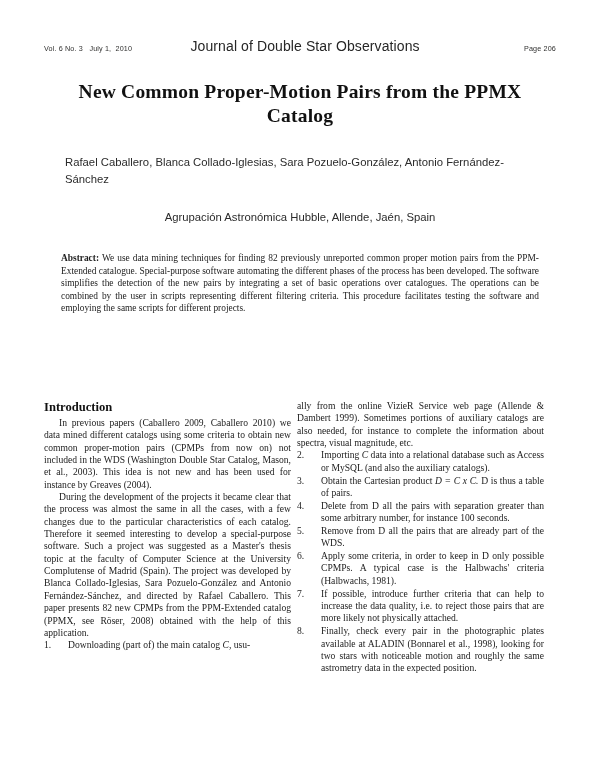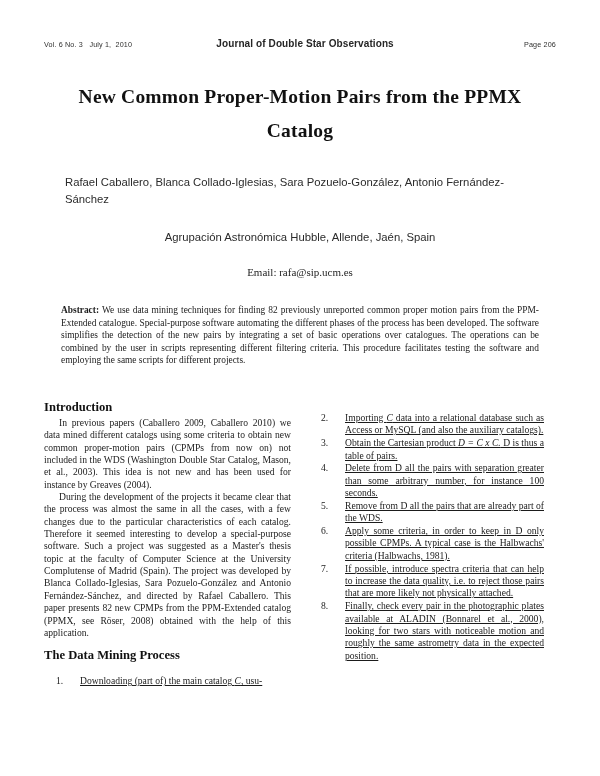--- a/index.html
+++ b/index.html
@@ -31,37 +31,36 @@
     justify-content: space-between;
     font-family: "Liberation Sans", sans-serif;
     font-size: 7.2px;
     letter-spacing: 0.15px;
     color: #30302f;
     height: 12px;
     text-align: right;
   }
   .running-head .rh-left  { white-space: pre; }
   .running-head .rh-center{
-    font-size: 10px;
+    font-size: 14px;
     letter-spacing: 0.1px;
     color: #262626;
     transform: translateX(-6px);
-    font-weight: bold;
   }
   .running-head .rh-right { white-space: pre; padding-left: 34px; }
 
   
   .title {
     margin: 30px auto 0 auto;
     width: 460px;
     text-align: center;
     font-family: "Liberation Serif", serif;
     font-weight: bold;
     font-size: 19.5px;
-    line-height: 34px;
+    line-height: 24px;
     letter-spacing: 0.2px;
     color: #111111;
   }
 
   
   .authors {
     margin: 26px auto 0 auto;
     width: 470px;
     font-family: "Liberation Sans", sans-serif;
     font-size: 11.3px;
@@ -105,21 +104,21 @@
     font-weight: bold;
   }
 
   
   .columns {
     position: absolute;
     left: 44px;
     top: 400px;
     width: 512px;
     display: flex;
-    gap: 18px;
+    gap: 6px;
   }
   .col {
     width: 247px;
     font-family: "Liberation Serif", serif;
     font-size: 9.6px;
     line-height: 12.35px;
     text-align: justify;
     color: #1b1b1b;
   }
   h2.section-heading {
@@ -134,25 +133,24 @@
   .col h2.spaced { margin-top: 9px; }
   p.body-par {
     margin: 0;
     text-indent: 15px;
     text-align: justify;
   }
   p.body-par.noindent { text-indent: 0; }
 
   
   ol.steps {
-    margin: 12px;
+    margin: 0;
     padding: 0;
     list-style: none;
     counter-reset: stepctr;
-    text-decoration: underline;
   }
   ol.steps > li {
     position: relative;
     padding-left: 24px;
     margin: 0 0 0.5px 0;
     text-align: justify;
   }
   ol.steps > li::before {
     counter-increment: stepctr;
     content: counter(stepctr) ".";
@@ -178,46 +176,45 @@
     <span class="rh-center">Journal of Double Star Observations</span>
     <span class="rh-right">Page 206</span>
   </div>
 
   <h1 class="title">New Common Proper-Motion Pairs from the PPMX Catalog</h1>
 
   <div class="authors">Rafael Caballero, Blanca Collado-Iglesias, Sara Pozuelo-González, Antonio Fernández-Sánchez</div>
 
   <div class="affiliation">Agrupación Astronómica Hubble, Allende, Jaén, Spain</div>
 
-  <div class="email">Email: rafa@sip.ucm.es</div>
 
   <div class="abstract">
     <span class="abs-label">Abstract:</span>
     <span>We use data mining techniques for finding 82 previously unreported common proper motion pairs from the PPM-Extended catalogue. Special-purpose software automating the different phases of the process has been developed. The software simplifies the detection of the new pairs by integrating a set of basic operations over catalogues. The operations can be combined by the user in scripts representing different filtering criteria. This procedure facilitates testing the software and employing the same scripts for different projects.</span>
   </div>
 
   <div class="columns">
 
     <div class="col">
       <h2 class="section-heading">Introduction</h2>
       <p class="body-par">In previous papers (Caballero 2009, Caballero 2010) we data mined different catalogs using some criteria to obtain new common proper-motion pairs (CPMPs from now on) not included in the WDS (Washington Double Star Catalog, Mason, et al., 2003). This idea is not new and has been used for instance by Greaves (2004).</p>
       <p class="body-par">During the development of the projects it became clear that the process was almost the same in all the cases, with a few changes due to the particular characteristics of each catalog. Therefore it seemed interesting to develop a special-purpose software. Such a project was suggested as a Master's thesis topic at the faculty of Computer Science at the University Complutense of Madrid (Spain). The project was developed by Blanca Collado-Iglesias, Sara Pozuelo-González and Antonio Fernández-Sánchez, and directed by Rafael Caballero. This paper presents 82 new CPMPs from the PPM-Extended catalog (PPMX, see Röser, 2008) obtained with the help of this application.</p>
-      <h2 class="section-heading spaced">The Data Mining Process</h2>
       <ol class="steps">
         <li><span>Downloading (part of) the main catalog </span><span class="mathvar">C</span><span>, usu-</span></li>
       </ol>
     </div>
 
     <div class="col">
+      <p class="body-par noindent">ally from the online VizieR Service web page (Allende &amp; Dambert 1999). Sometimes portions of auxiliary catalogs are also needed, for instance to complete the information about spectra, visual magnitude, etc.</p>
       <ol class="steps start-at-2">
         <li><span>Importing </span><span class="mathvar">C</span><span> data into a relational database such as Access or MySQL (and also the auxiliary catalogs).</span></li>
         <li><span>Obtain the Cartesian product </span><span class="mathvar">D = C x C.</span><span>  D is thus a table of pairs.</span></li>
         <li><span>Delete from D all the pairs with separation greater than some arbitrary number, for instance 100 seconds.</span></li>
         <li><span>Remove from D all the pairs that are already part of the WDS.</span></li>
         <li><span>Apply some criteria, in order to keep in D only possible CPMPs. A typical case is the Halbwachs' criteria (Halbwachs, 1981).</span></li>
-        <li><span>If possible, introduce spectra criteria that can help to increase the data quality, i.e. to reject those pairs that are more likely not physically attached.</span></li>
-        <li><span>Finally, check every pair in the photographic plates available at ALADIN (Bonnarel et al., 2000), looking for two stars with noticeable motion and roughly the same astrometry data in the expected position.</span></li>
+        <li><span>If possible, introduce further criteria that can help to increase the data quality, i.e. to reject those pairs that are more likely not physically attached.</span></li>
+        <li><span>Finally, check every pair in the photographic plates available at ALADIN (Bonnarel et al., 1998), looking for two stars with noticeable motion and roughly the same astrometry data in the expected position.</span></li>
       </ol>
     </div>
 
   </div>
 
 </div>
 
 </body></html>

